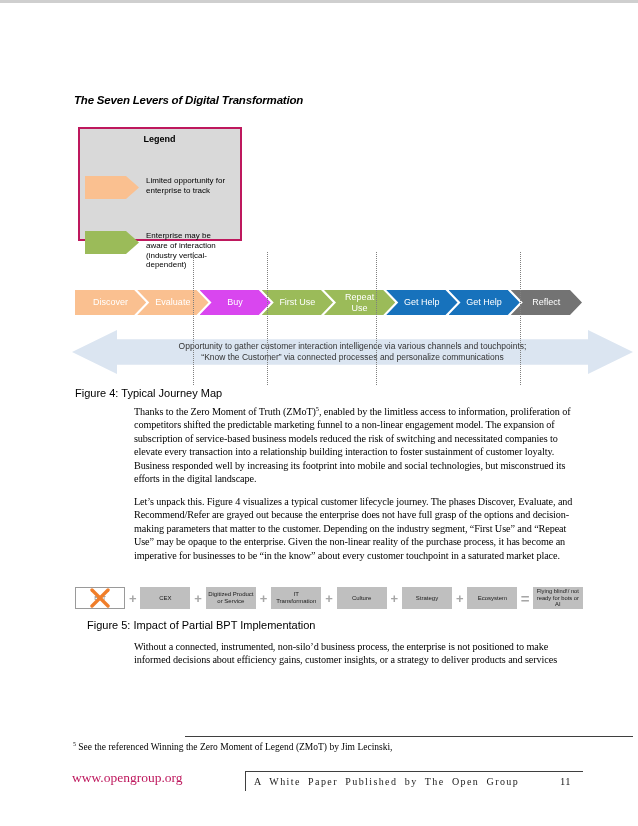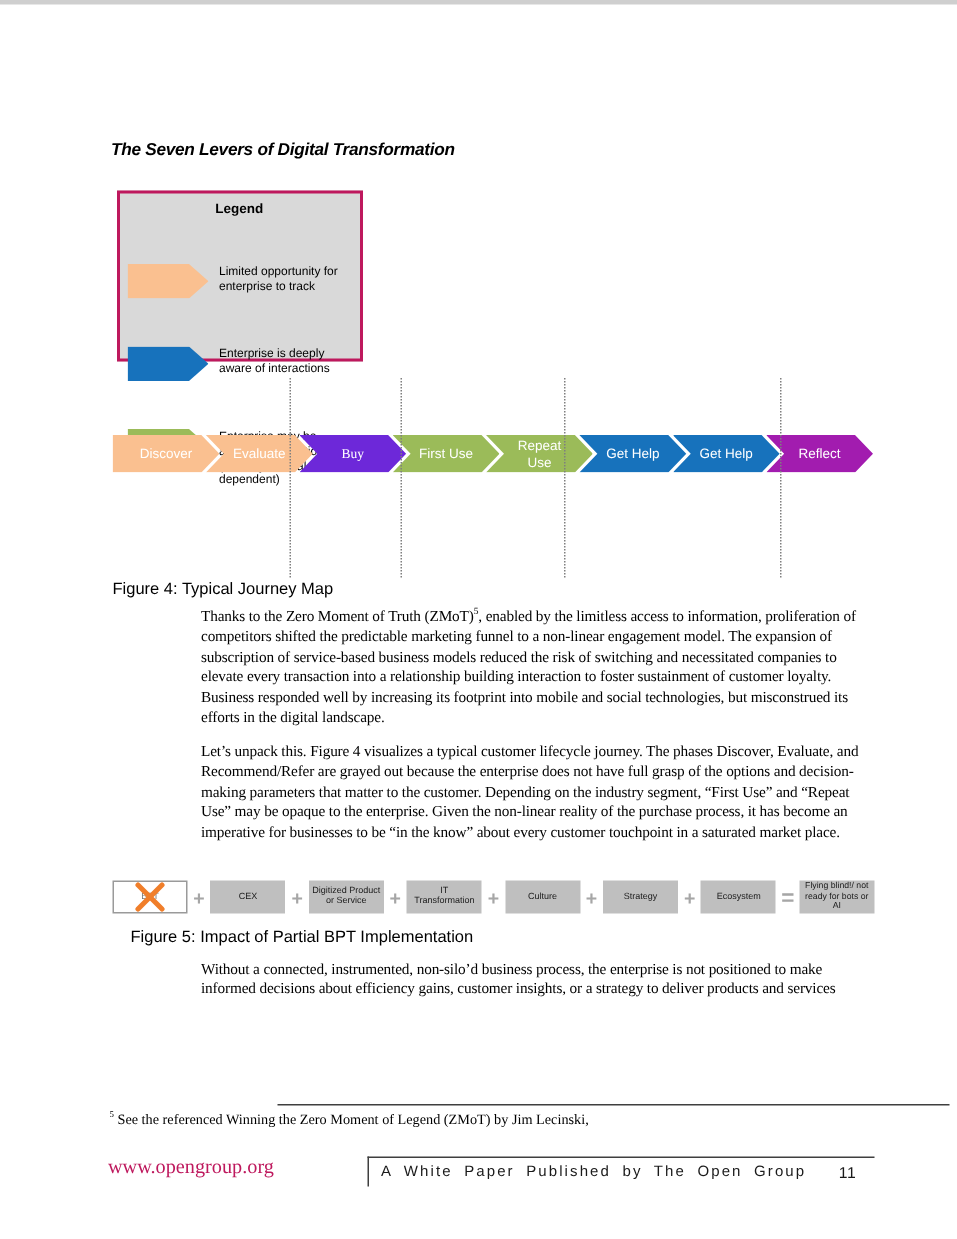--- a/index.html
+++ b/index.html
@@ -90,66 +90,66 @@
   }
   .footer-site {
     position:absolute; left:72px; top:770px;
     font-family:"Liberation Serif", serif; font-size:13.5px; color:#be185d;
   }
   .footer-box {
     position:absolute; left:245px; top:771px; width:338px; height:20px; box-sizing:border-box;
     border-top:1.5px solid #3f3f3f; border-left:1.5px solid #3f3f3f;
     display:flex; justify-content:space-between; align-items:flex-start;
     padding:4px 12px 0 8px;
-    font-family:Liberation Sans, sans-serif; font-size:10px; color:#1a1a1a;
+    font-family:Liberation Serif, serif; font-size:10px; color:#1a1a1a;
   }
   .footer-publisher { letter-spacing:1.4px; word-spacing:3.5px; white-space:nowrap; }
   .footer-page { font-size:10.5px; letter-spacing:0.5px; }
 </style>
 </head>
 <body>
 
 <div class="page">
   <div class="top-strip"></div>
 
   <h1 class="heading">The Seven Levers of Digital Transformation</h1>
 
   <div class="legend">
     <div class="legend-title">Legend</div>
     <div class="legend-item">
       <div class="legend-arrow" style="background: rgb(250, 192, 144);"></div>
       <div class="legend-label">Limited opportunity  for enterprise to track</div>
     </div>
     <div class="legend-item">
-      <div class="legend-arrow" style="background: rgb(23, 114, 188);"></div>
-      <div class="legend-label">Enterprise is deeply aware of interactions</div>
-    </div>
-    <div class="legend-item">
       <div class="legend-arrow" style="background: rgb(155, 187, 89);"></div>
       <div class="legend-label">Enterprise may be aware of interaction (industry vertical-dependent)</div>
     </div>
   </div>
 
   <div class="journey">
     <div class="chev first" style="background: rgb(250, 192, 144);">Discover</div>
     <div class="chev" style="background: rgb(250, 192, 144);">Evaluate</div>
-    <div class="chev" style="background: #6d28d9; font-family: Liberation Serif, serif;">Buy</div>
+    <div class="chev" style="background: #d946ef;">Buy</div>
     <div class="chev" style="background: rgb(155, 187, 89);">First Use</div>
     <div class="chev" style="background: rgb(155, 187, 89);">Repeat
 Use</div>
     <div class="chev" style="background: rgb(23, 114, 188);">Get Help</div>
     <div class="chev" style="background: rgb(23, 114, 188);">Get Help</div>
-    <div class="chev" style="background: #a21caf;">Reflect</div>
+    <div class="chev" style="background: #737373;">Reflect</div>
   </div>
 
   <div class="phase-line" style="left:193px"></div>
   <div class="phase-line" style="left:267px"></div>
   <div class="phase-line" style="left:376px"></div>
   <div class="phase-line" style="left:520px"></div>
 
+  <div class="bigarrow" style="background: rgb(219, 229, 241);">
+    <div>Opportunity to gather customer interaction intelligence  via various channels and touchpoints;</div>
+    <div>“Know the Customer” via connected processes and personalize  communications</div>
+  </div>
 
   <div class="caption cap4">Figure 4: Typical Journey Map</div>
 
   <p class="body-par p1"><span>Thanks to the Zero Moment of Truth (ZMoT)</span><sup>5</sup><span>, enabled by the limitless access to information, proliferation of competitors shifted the predictable marketing funnel to a non-linear engagement model. The expansion of subscription of service-based business models reduced the risk of switching and necessitated companies to elevate every transaction into a relationship building interaction to foster sustainment of customer loyalty. Business responded well by increasing its footprint into mobile and social technologies, but misconstrued its efforts in the digital landscape.</span></p>
 
   <p class="body-par p2">Let’s unpack this. Figure 4 visualizes a typical customer lifecycle journey. The phases Discover, Evaluate, and Recommend/Refer are grayed out because the enterprise does not have full grasp of the options and decision-making parameters that matter to the customer. Depending on the industry segment, “First Use” and “Repeat Use” may be opaque to the enterprise. Given the non-linear reality of the purchase process, it has become an imperative for businesses to be “in the know” about every customer touchpoint in a saturated market place.</p>
 
   <div class="fig5">
     <div class="f5box bpt">
       <span>BPT</span>

